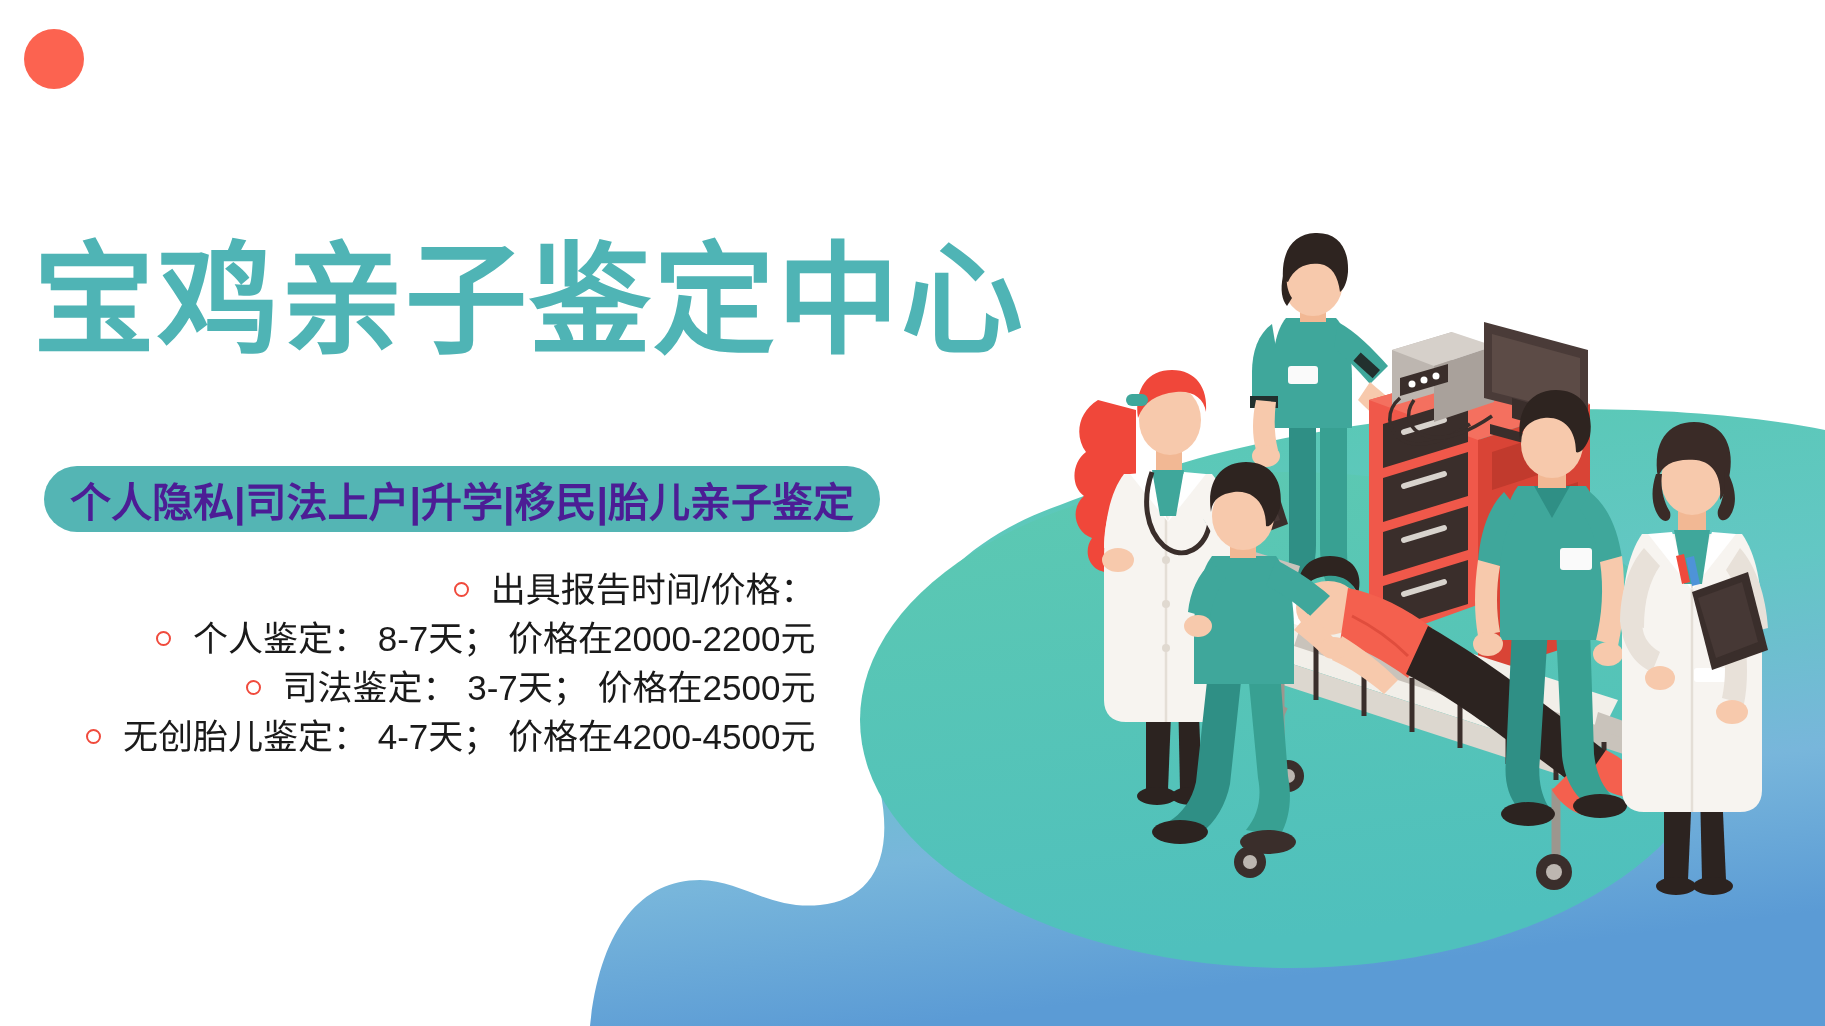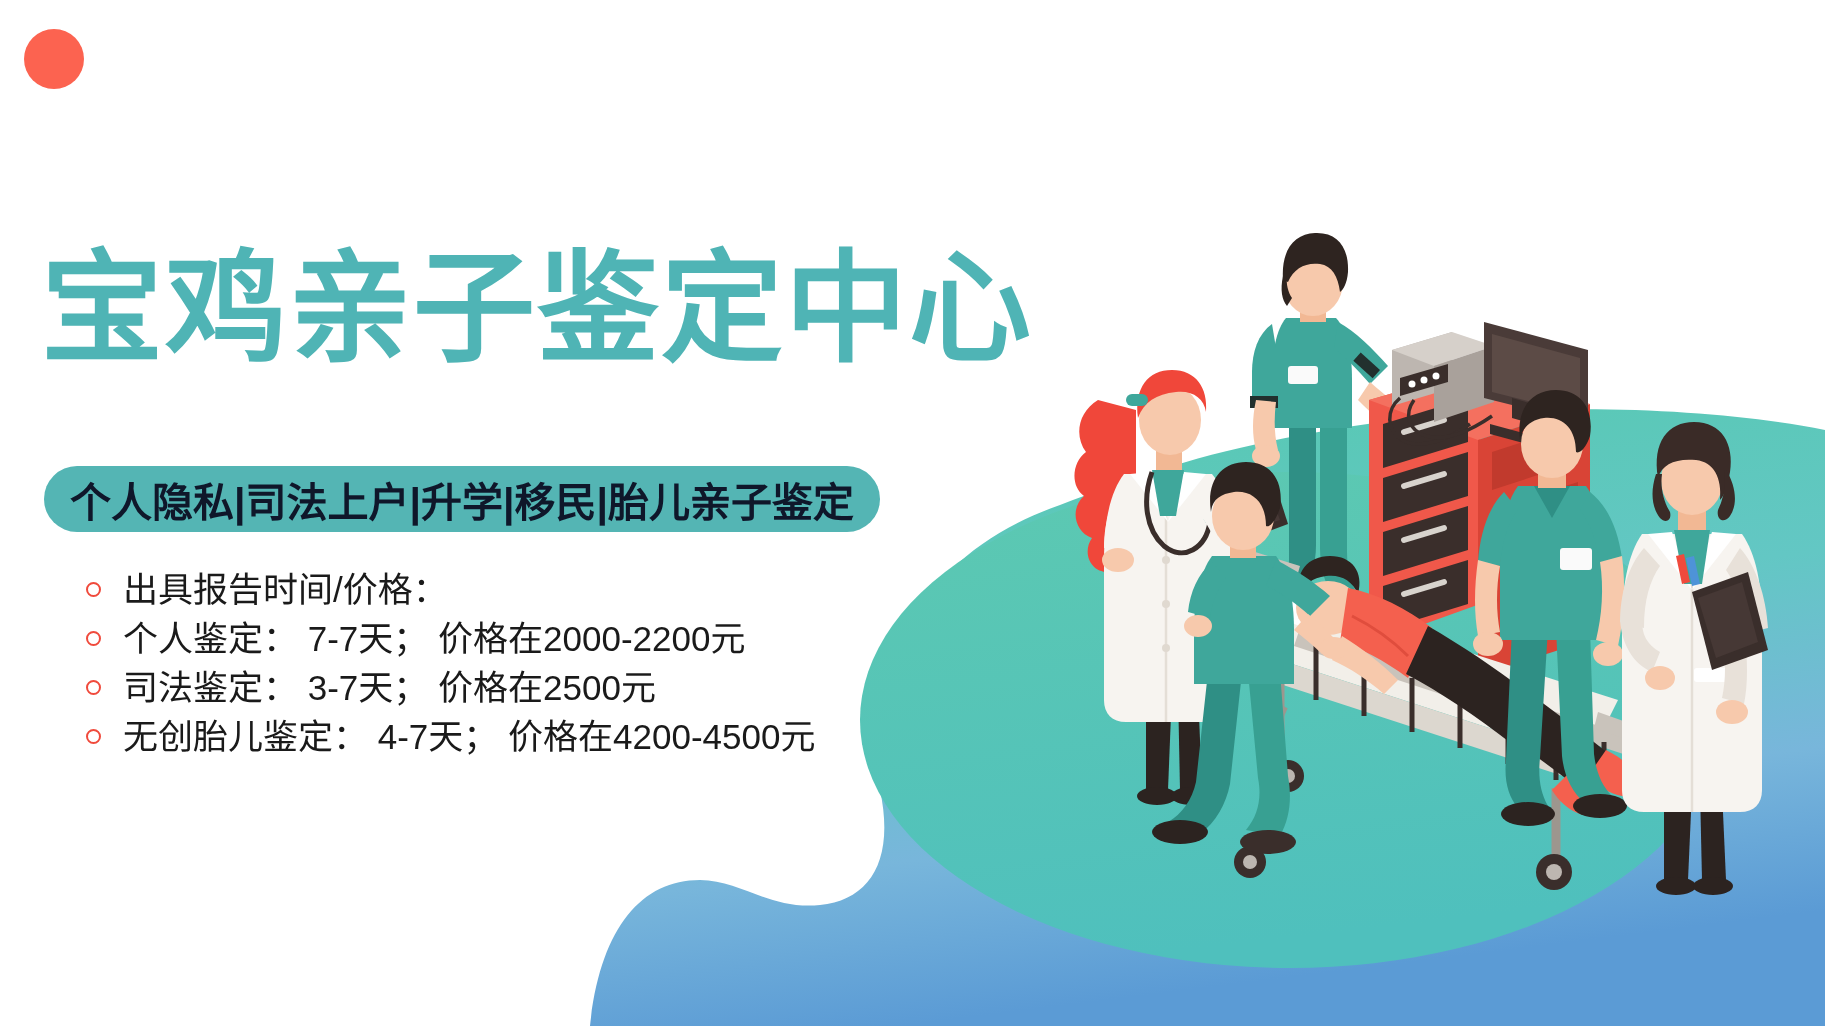--- a/index.html
+++ b/index.html
@@ -37,21 +37,21 @@
     height: 60px;
     border-radius: 50%;
     background: #FC6350;
   }
 
   
   .headline {
     position: absolute;
     left: 33px;
     top: 240px;
-    margin: 8px;
+    margin: 0;
     font-size: 122px;
     line-height: 1.0;
     font-weight: 700;
     letter-spacing: 2px;
     color: #4FB4B5;
     white-space: nowrap;
   }
 
   
   .subtitle-pill {
@@ -62,38 +62,39 @@
     padding: 0 26px;
     display: flex;
     align-items: center;
     border-radius: 34px;
     background: #54B5B4;
   }
   .subtitle-pill .txt {
     font-size: 41px;
     font-weight: 700;
     letter-spacing: 0px;
-    color: #0f172a;
+    color: #4c1d95;
     white-space: nowrap;
   }
 
   
   .bullet-list {
     position: absolute;
     left: 86px;
     top: 565px;
     margin: 0;
     padding: 0;
     list-style: none;
   }
   .bullet-list li {
     display: flex;
     align-items: center;
     height: 48px;
     margin-bottom: 1px;
+    justify-content: flex-end;
   }
   .bullet-marker {
     flex: 0 0 auto;
     width: 15px;
     height: 15px;
     border: 2.5px solid #F04A3C;
     border-radius: 50%;
     box-sizing: border-box;
     margin-right: 22px;
   }
@@ -412,21 +413,21 @@
     <span class="txt">个人隐私|司法上户|升学|移民|胎儿亲子鉴定</span>
   </div>
 
   <ul class="bullet-list">
     <li>
       <span class="bullet-marker"></span>
       <span class="bullet-text">出具报告时间/价格：</span>
     </li>
     <li>
       <span class="bullet-marker"></span>
-      <span class="bullet-text">个人鉴定： 7-7天； 价格在2000-2200元</span>
+      <span class="bullet-text">个人鉴定： 8-7天； 价格在2000-2200元</span>
     </li>
     <li>
       <span class="bullet-marker"></span>
       <span class="bullet-text">司法鉴定： 3-7天； 价格在2500元</span>
     </li>
     <li>
       <span class="bullet-marker"></span>
       <span class="bullet-text">无创胎儿鉴定： 4-7天； 价格在4200-4500元</span>
     </li>
   </ul>

